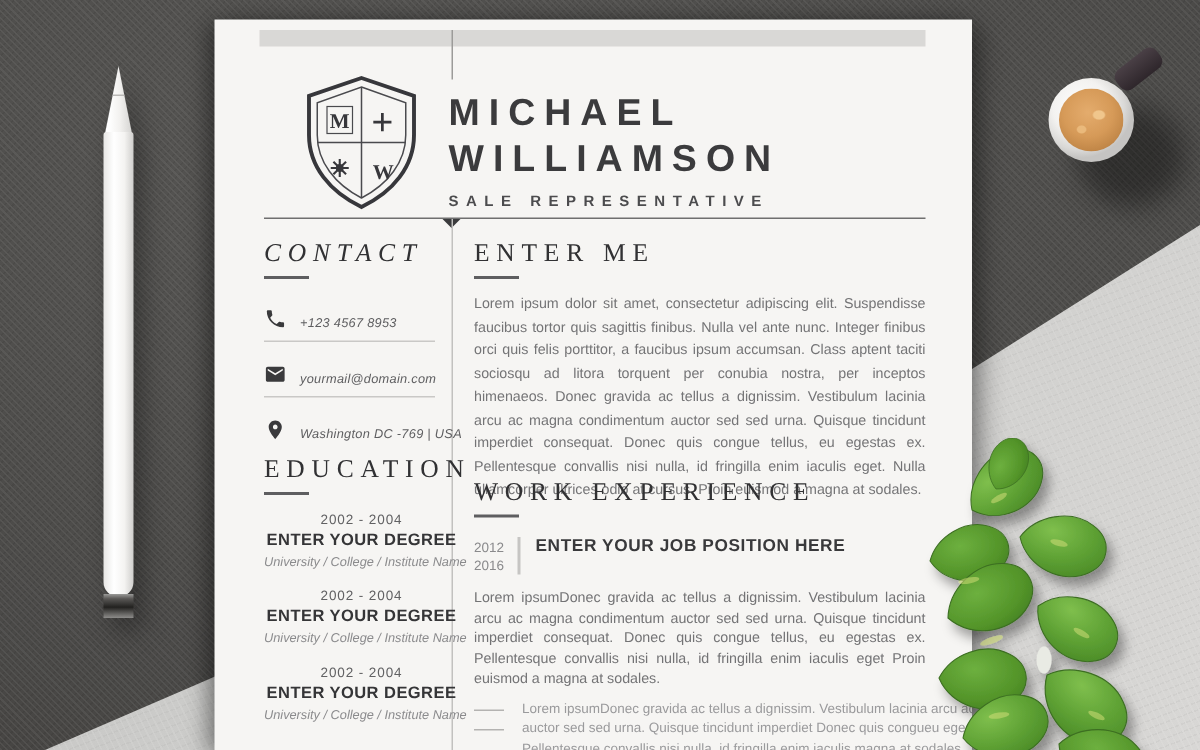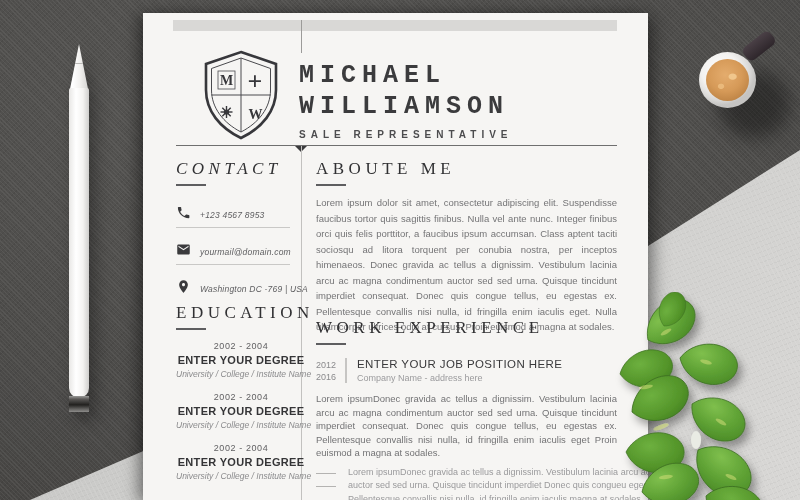--- a/index.html
+++ b/index.html
@@ -63,21 +63,21 @@
   
   .paper { position:absolute; left:143px; top:13px; width:505px; height:487px;
     background:#f6f5f3; overflow:hidden;
     box-shadow: -6px 2px 14px rgba(0,0,0,.35), 6px 4px 16px rgba(0,0,0,.4); }
   .top-band { position:absolute; left:30px; top:7px; width:444px; height:11px; background:#d9d8d6; }
   .top-vline { position:absolute; left:158px; top:7px; width:1px; height:33px; background:#9c9b99; }
 
   .logo { position:absolute; left:55px; top:36px; width:86px; height:92px; }
 
   .name-block { position:absolute; left:156px; top:47px; width:330px; }
-  .name-line { font-family:Liberation Mono, monospace; font-weight:bold; font-size:25px;
+  .name-line { font-family:Liberation Sans, sans-serif; font-weight:bold; font-size:25px;
     letter-spacing:6px; line-height:31px; color:#3b3b3d; white-space:nowrap; }
   .job-title { margin-top:7px; font-size:10px; letter-spacing:5px; color:#4c4c4e; white-space:nowrap;font-weight:bold; }
 
   .main-rule { position:absolute; left:33px; top:132px; width:441px; height:1px; background:#6f6f6f; }
   .rule-arrow { position:absolute; left:119px; top:1px; width:0; height:0;
     border-left:6px solid transparent; border-right:6px solid transparent; border-top:6px solid #3b3b3d; }
   .col-divider { position:absolute; left:158px; top:133px; height:354px; width:1px; background:#c2c1bf; }
 
   .heading { font-family:"Liberation Serif", serif; font-weight:normal; font-size:17px;
     letter-spacing:4.5px; color:#313133; white-space:nowrap; }
@@ -100,21 +100,21 @@
 
   .col-right { position:absolute; left:173px; top:133px; width:301px; }
   .about-block { position:absolute; top:13px; left:0; width:301px; }
   .body-text { font-size:9.5px; line-height:15.5px; color:#747476; text-align:justify; margin-top:9px; }
 
   .work-block { position:absolute; top:172px; left:0; width:301px; }
   .job { margin-top:13px; }
   .job-head { display:flex; align-items:stretch; }
   .job-dates { width:27px; font-size:9px; color:#8a8a8c; line-height:12px; padding-top:1px; }
   .job-bar { width:2px; background:#c6c5c3; margin:0 10px 0 2px; }
-  .job-title-line { font-size:11.5px; font-weight:normal; color:#39393b; letter-spacing:.4px; white-space:nowrap;text-align:center; }
+  .job-title-line { font-size:11.5px; font-weight:bold; color:#39393b; letter-spacing:.4px; white-space:nowrap;text-align:center; }
   .job-company { font-size:9px; color:#9b9b9d; margin-top:3px; }
   .job-desc { font-size:9.5px; line-height:13.5px; color:#737375; text-align:justify; margin-top:9px; }
   .bullets { margin-top:8px; }
   .bullet { display:flex; margin-bottom:4.5px; }
   .bullet-dash { flex:0 0 20px; height:1px; background:#b4b3b1; margin:5px 12px 0 0; }
   .bullet-text { font-size:9px; line-height:9px; color:#9a9a9c; white-space:nowrap; }
 </style>
 </head>
 <body>
 
@@ -215,39 +215,38 @@
             <div class="edu-dates">2002 - 2004</div>
             <div class="edu-degree">ENTER YOUR DEGREE</div>
             <div class="edu-school">University / College / Institute Name</div>
           </div>
         </div>
       </div>
     </div>
 
     <div class="col-right">
       <div class="about-block">
-        <div class="heading">ABOUTE ME</div>
+        <div class="heading">ENTER ME</div>
         <div class="heading-underline"></div>
         <div class="body-text">Lorem ipsum dolor sit amet, consectetur adipiscing elit. Suspendisse faucibus tortor quis sagittis finibus. Nulla vel ante nunc. Integer finibus orci quis felis porttitor, a faucibus ipsum accumsan. Class aptent taciti sociosqu ad litora torquent per conubia nostra, per inceptos himenaeos. Donec gravida ac tellus a dignissim. Vestibulum lacinia arcu ac magna condimentum auctor sed sed urna. Quisque tincidunt imperdiet consequat. Donec quis congue tellus, eu egestas ex. Pellentesque convallis nisi nulla, id fringilla enim iaculis eget. Nulla ullamcorper ultrices odio at cursus. Proin euismod a magna at sodales.</div>
       </div>
 
       <div class="work-block">
         <div class="heading">WORK EXPERIENCE</div>
         <div class="heading-underline"></div>
 
         <div class="job">
           <div class="job-head">
             <div class="job-dates">
               <div>2012</div>
               <div>2016</div>
             </div>
             <div class="job-bar"></div>
             <div>
               <div class="job-title-line">ENTER YOUR JOB POSITION HERE</div>
-              <div class="job-company">Company Name - address here</div>
             </div>
           </div>
           <div class="job-desc">Lorem ipsumDonec gravida ac tellus a dignissim. Vestibulum lacinia arcu ac magna condimentum auctor sed sed urna. Quisque tincidunt imperdiet consequat. Donec quis congue tellus, eu egestas ex. Pellentesque convallis nisi nulla, id fringilla enim iaculis eget Proin euismod a magna at sodales.</div>
           <div class="bullets">
             <div class="bullet">
               <span class="bullet-dash"></span>
               <span class="bullet-text">Lorem ipsumDonec gravida ac tellus a dignissim. Vestibulum lacinia arcu ac condimentum</span>
             </div>
             <div class="bullet">
               <span class="bullet-dash"></span>

